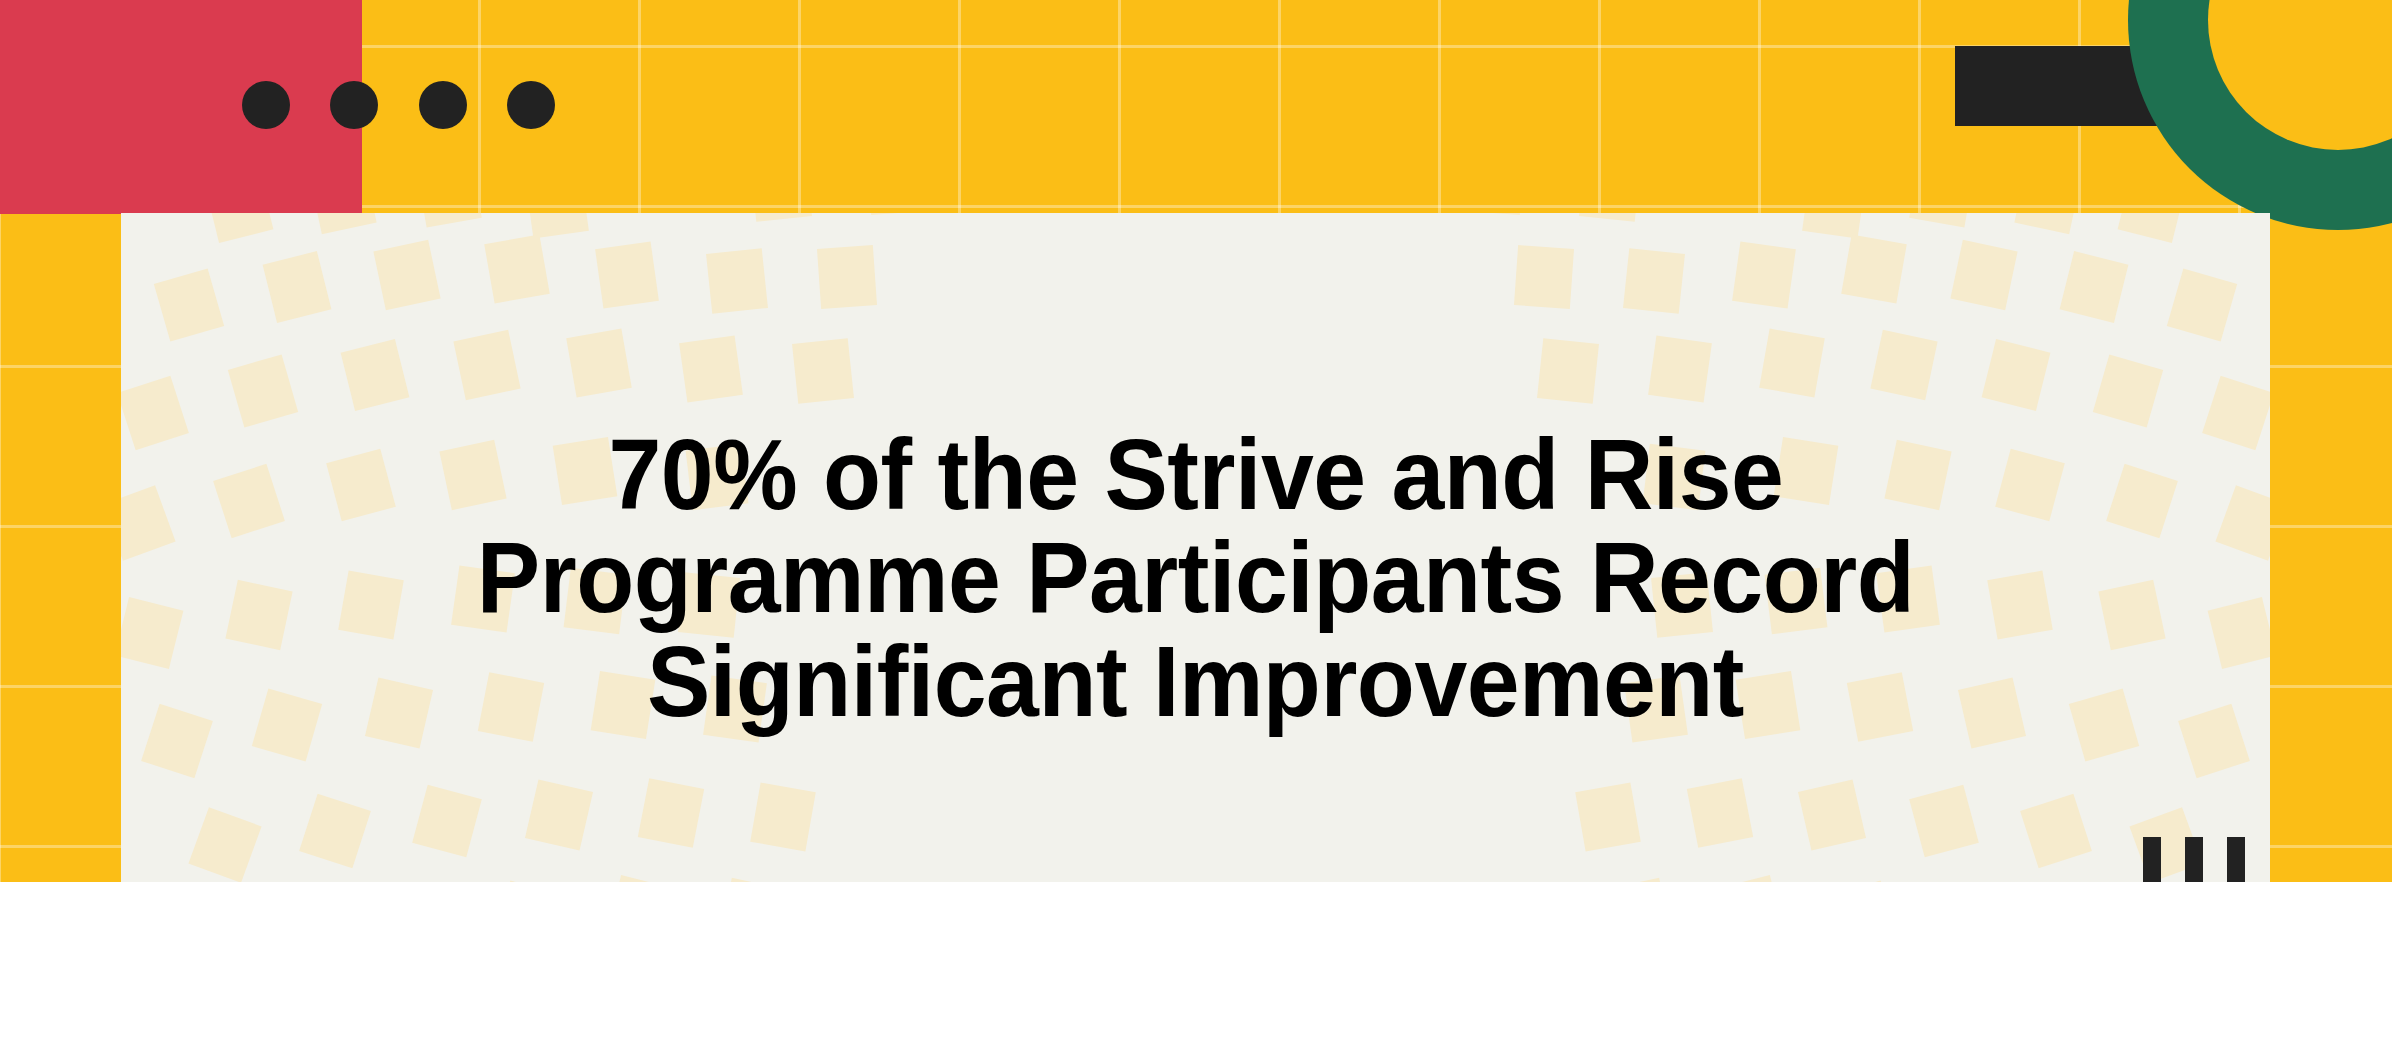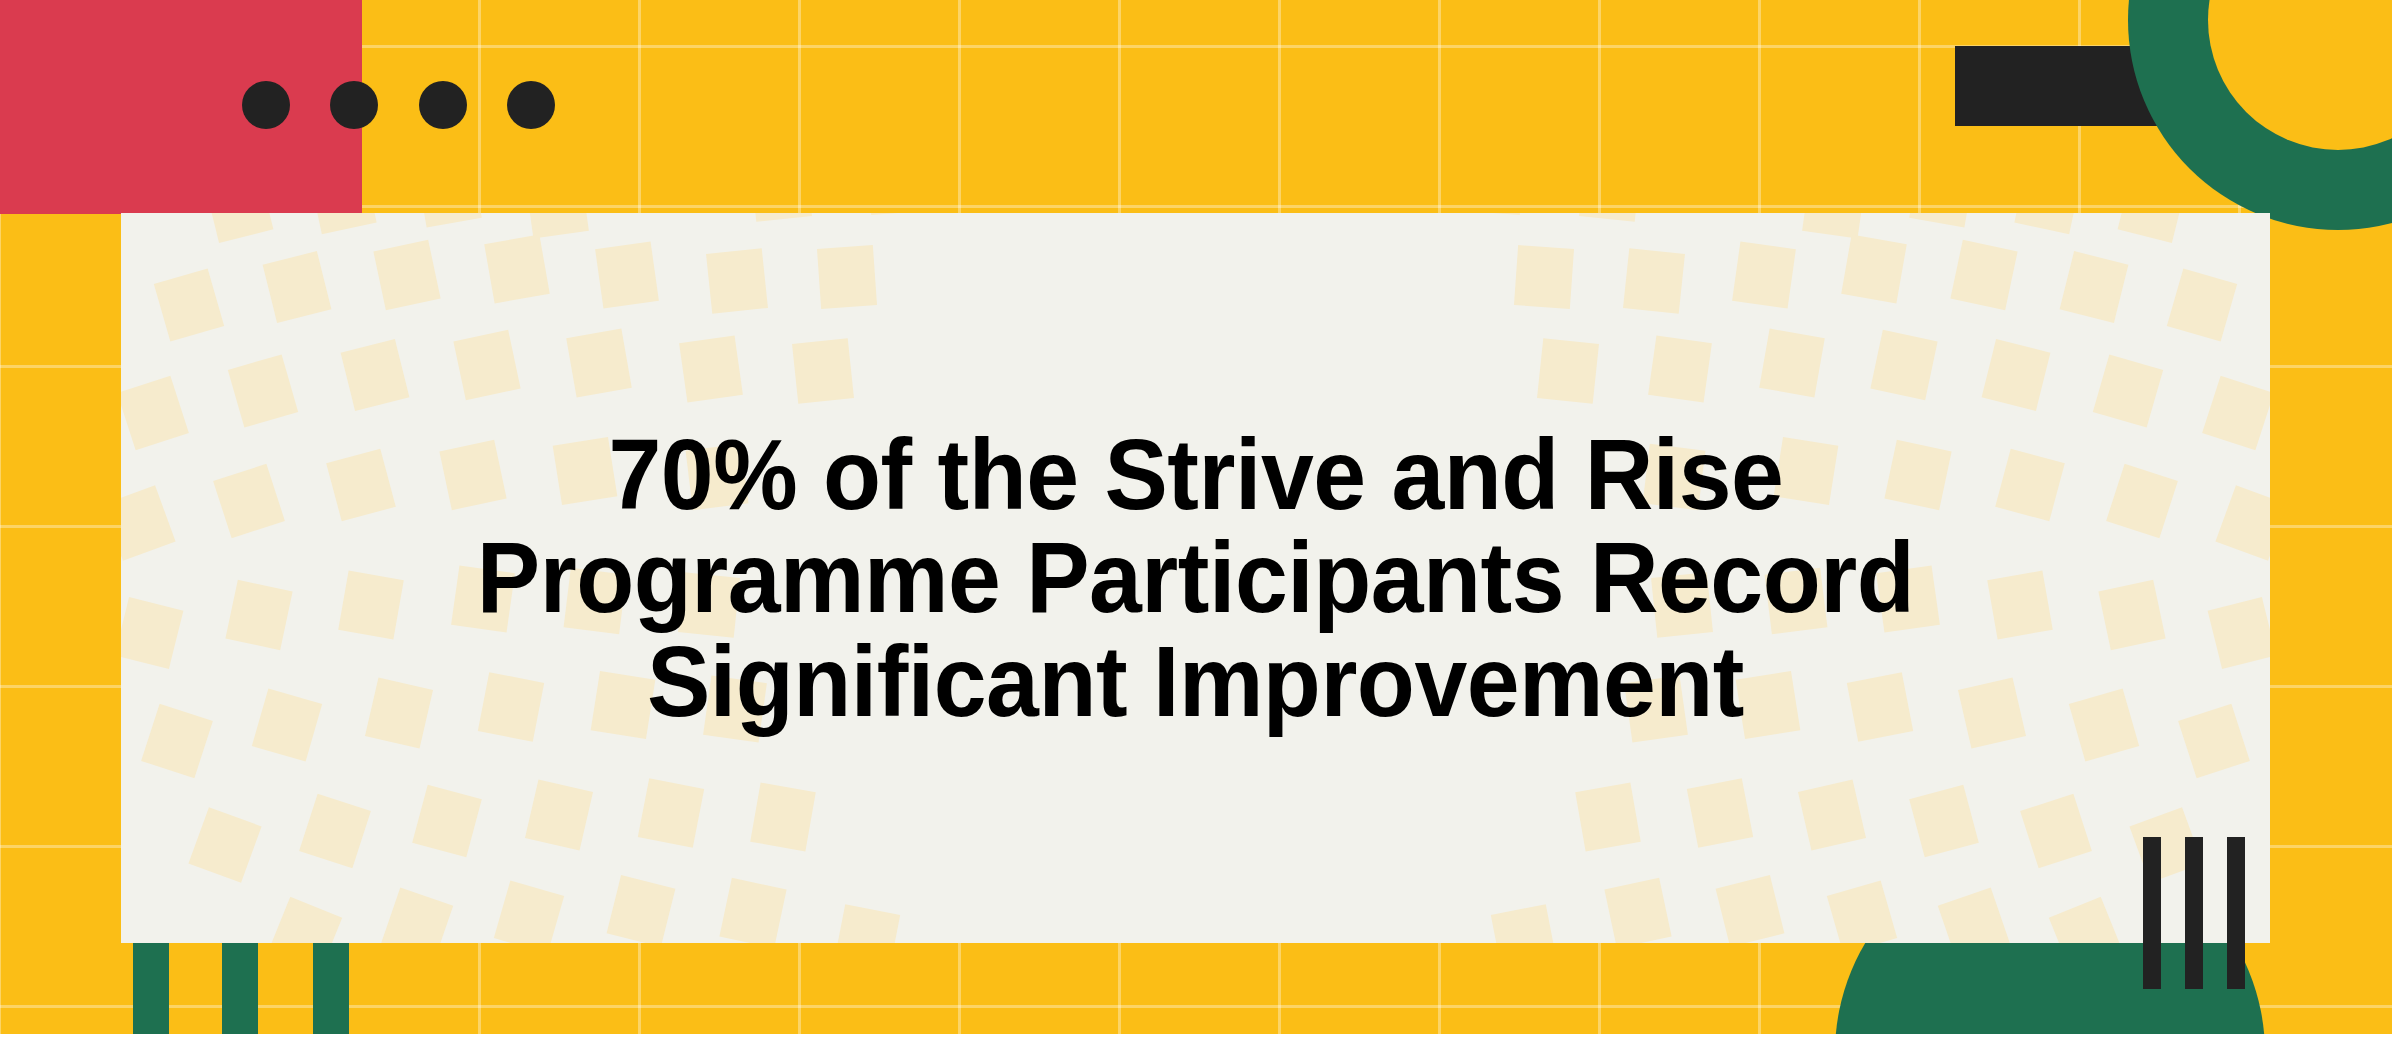--- a/index.html
+++ b/index.html
@@ -8,21 +8,21 @@
     padding: 0;
     background: #ffffff;
   }
   body {
     font-family: "Liberation Sans", sans-serif;
   }
 
   .stage {
     position: relative;
     width: 2392px;
-    height: 1034px;
+    height: 882px;
     overflow: hidden;
     background: #FBBE16;
     text-decoration: underline;
   }
 
   
   .grid-layer {
     position: absolute;
     inset: 0;
     background-image:

